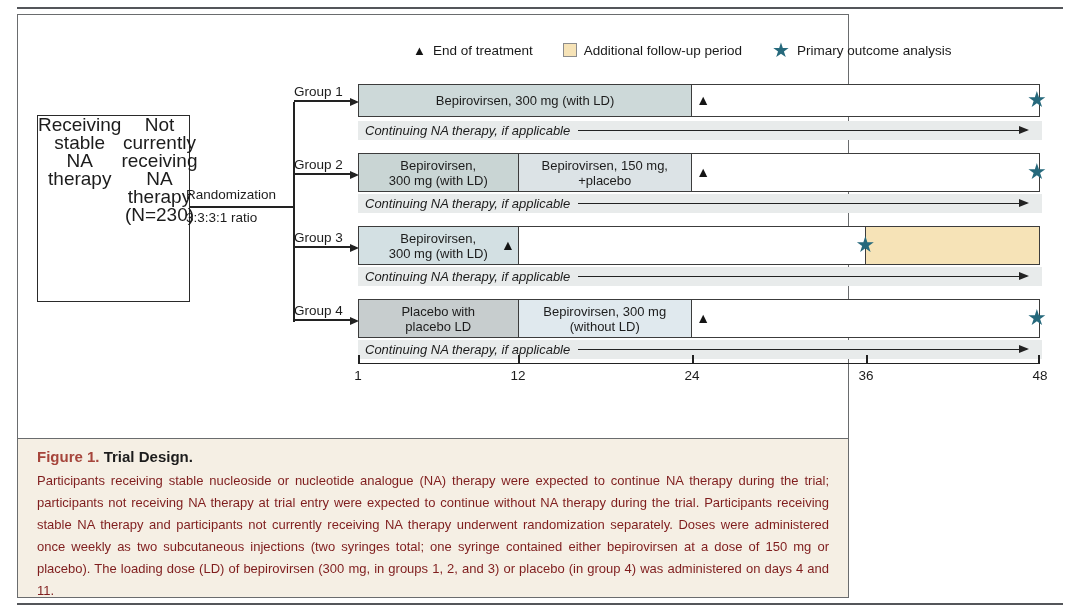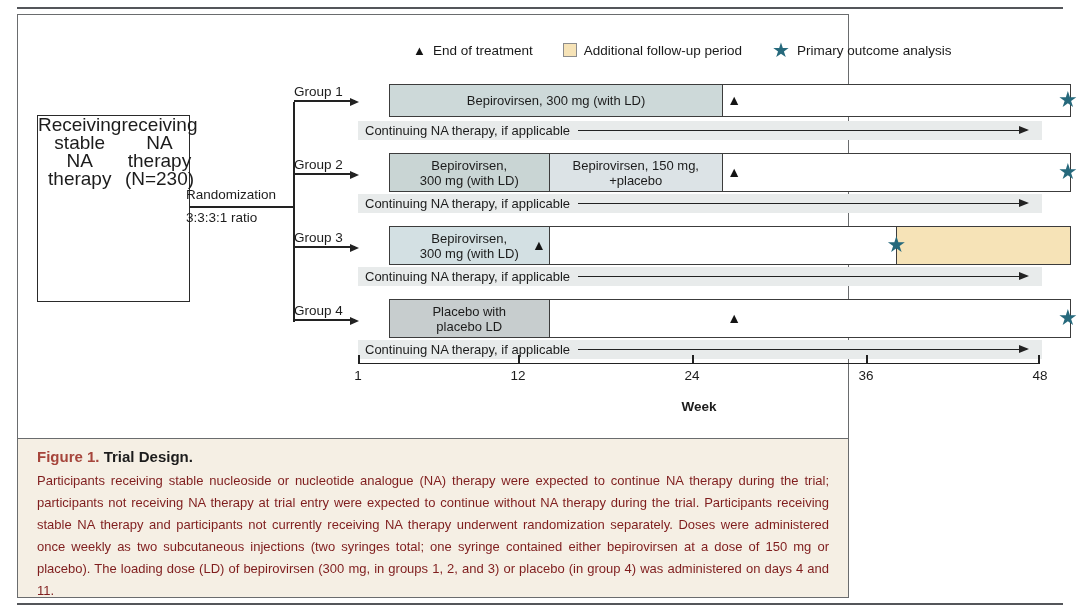--- a/index.html
+++ b/index.html
@@ -27,31 +27,31 @@
   .hline { position:absolute; background:#222; height:1.6px; }
   .vline { position:absolute; background:#222; width:1.6px; }
   .rand-text { position:absolute; left:186px; width:112px; text-align:left; font-size:13.5px; }
 
   .group-tag { position:absolute; left:294px; width:61px; height:19px; font-size:13.5px;
                line-height:18px; border-bottom:2px solid #222; }
   .group-tag::after { content:""; position:absolute; right:-4px; bottom:-6px;
                border-left:9px solid #222; border-top:4.5px solid transparent; border-bottom:4.5px solid transparent; }
 
   
-  .bar { position:absolute; left:358px; width:682px; border:1.2px solid #3c3c3c; background:#fff;margin-left:31px; }
+  .bar { position:absolute; left:358px; width:682px; border:1.2px solid #3c3c3c; background:#fff; }
   .seg { position:absolute; top:0; bottom:0; display:flex; align-items:center; justify-content:center;
          text-align:center; font-size:13px; line-height:15px; border-right:1.2px solid #3c3c3c; }
   .seg-followup { position:absolute; top:0; bottom:0; border-left:1.2px solid #3c3c3c; }
   .marker-tri { position:absolute; top:50%; transform:translate(-50%,-54%); font-size:14px; color:#141414; }
   .marker-star { position:absolute; top:50%; transform:translate(-50%,-52%); font-size:22px; color:#26697c; }
 
   
   .na-bar { position:absolute; left:358px; width:684px; height:19px; background:#e8ebeb;
             display:flex; align-items:center; padding:0 7px; font-size:13px; }
-  .na-text { white-space:nowrap; }
+  .na-text { white-space:nowrap;font-style:italic; }
   .na-arrow { flex:1; height:1.6px; background:#222; margin-left:8px; margin-right:8px; position:relative; }
   .na-arrow::after { content:""; position:absolute; right:-2px; top:-3.8px;
             border-left:10px solid #222; border-top:4.5px solid transparent; border-bottom:4.5px solid transparent; }
 
   
   #axis { position:absolute; left:358px; top:356px; width:682px; height:8px; border-bottom:1.6px solid #222; }
   .tick { position:absolute; bottom:0; width:1.6px; height:8px; background:#222; }
   .tick-label { position:absolute; top:368px; width:40px; text-align:center; font-size:13.5px; }
   #week-title { position:absolute; left:358px; top:399px; width:682px; text-align:center;
                 font-weight:bold; font-size:13.5px; }
@@ -92,20 +92,21 @@
       <span>Primary outcome analysis</span>
     </div>
   </div>
 
   <div id="pop-box">
     <div>
       <div>Receiving stable</div>
       <div>NA therapy</div>
     </div>
     <div>
+      <div>Not currently</div>
       <div>receiving</div>
       <div>NA therapy</div>
       <div>(N=230)</div>
     </div>
   </div>
 
   <div class="hline" style="left:190px; top:206px; width:104px;"></div>
   <div class="vline" style="left:293px; top:102px; height:220px;"></div>
   <div class="rand-text" style="top:187px;">Randomization</div>
   <div class="rand-text" style="top:210px;">3:3:3:1 ratio</div>
@@ -152,36 +153,38 @@
   </div>
   <div class="na-bar" style="top:267px;">
     <span class="na-text">Continuing NA therapy, if applicable</span>
     <span class="na-arrow"></span>
   </div>
 
   <div class="bar" style="top:299px; height:39px;">
     <div class="seg" style="left:0; width:23.46%; background:#c7cdce;">
       <span><span>Placebo with</span><br><span>placebo LD</span></span>
     </div>
+    <div class="seg" style="left:23.46%; width:25.51%; background:#e0e9ee;">
+      <span><span>Bepirovirsen, 300 mg</span><br><span>(without LD)</span></span>
+    </div>
     <span class="marker-tri" style="left:50.6%;">▲</span>
     <span class="marker-star" style="left:99.7%;">★</span>
   </div>
   <div class="na-bar" style="top:340px;">
     <span class="na-text">Continuing NA therapy, if applicable</span>
     <span class="na-arrow"></span>
   </div>
 
   <div id="axis">
     <span class="tick" style="left:0;"></span>
     <span class="tick" style="left:23.46%;"></span>
     <span class="tick" style="left:48.97%;"></span>
     <span class="tick" style="left:74.48%;"></span>
     <span class="tick" style="right:0;"></span>
   </div>
   <span class="tick-label" style="left:338px;">1</span>
   <span class="tick-label" style="left:498px;">12</span>
   <span class="tick-label" style="left:672px;">24</span>
   <span class="tick-label" style="left:846px;">36</span>
   <span class="tick-label" style="left:1020px;">48</span>
-  <div id="week-title">Week</div>
 
   <div class="rule" style="top:603px;"></div>
 </div>
 
 </body></html>

